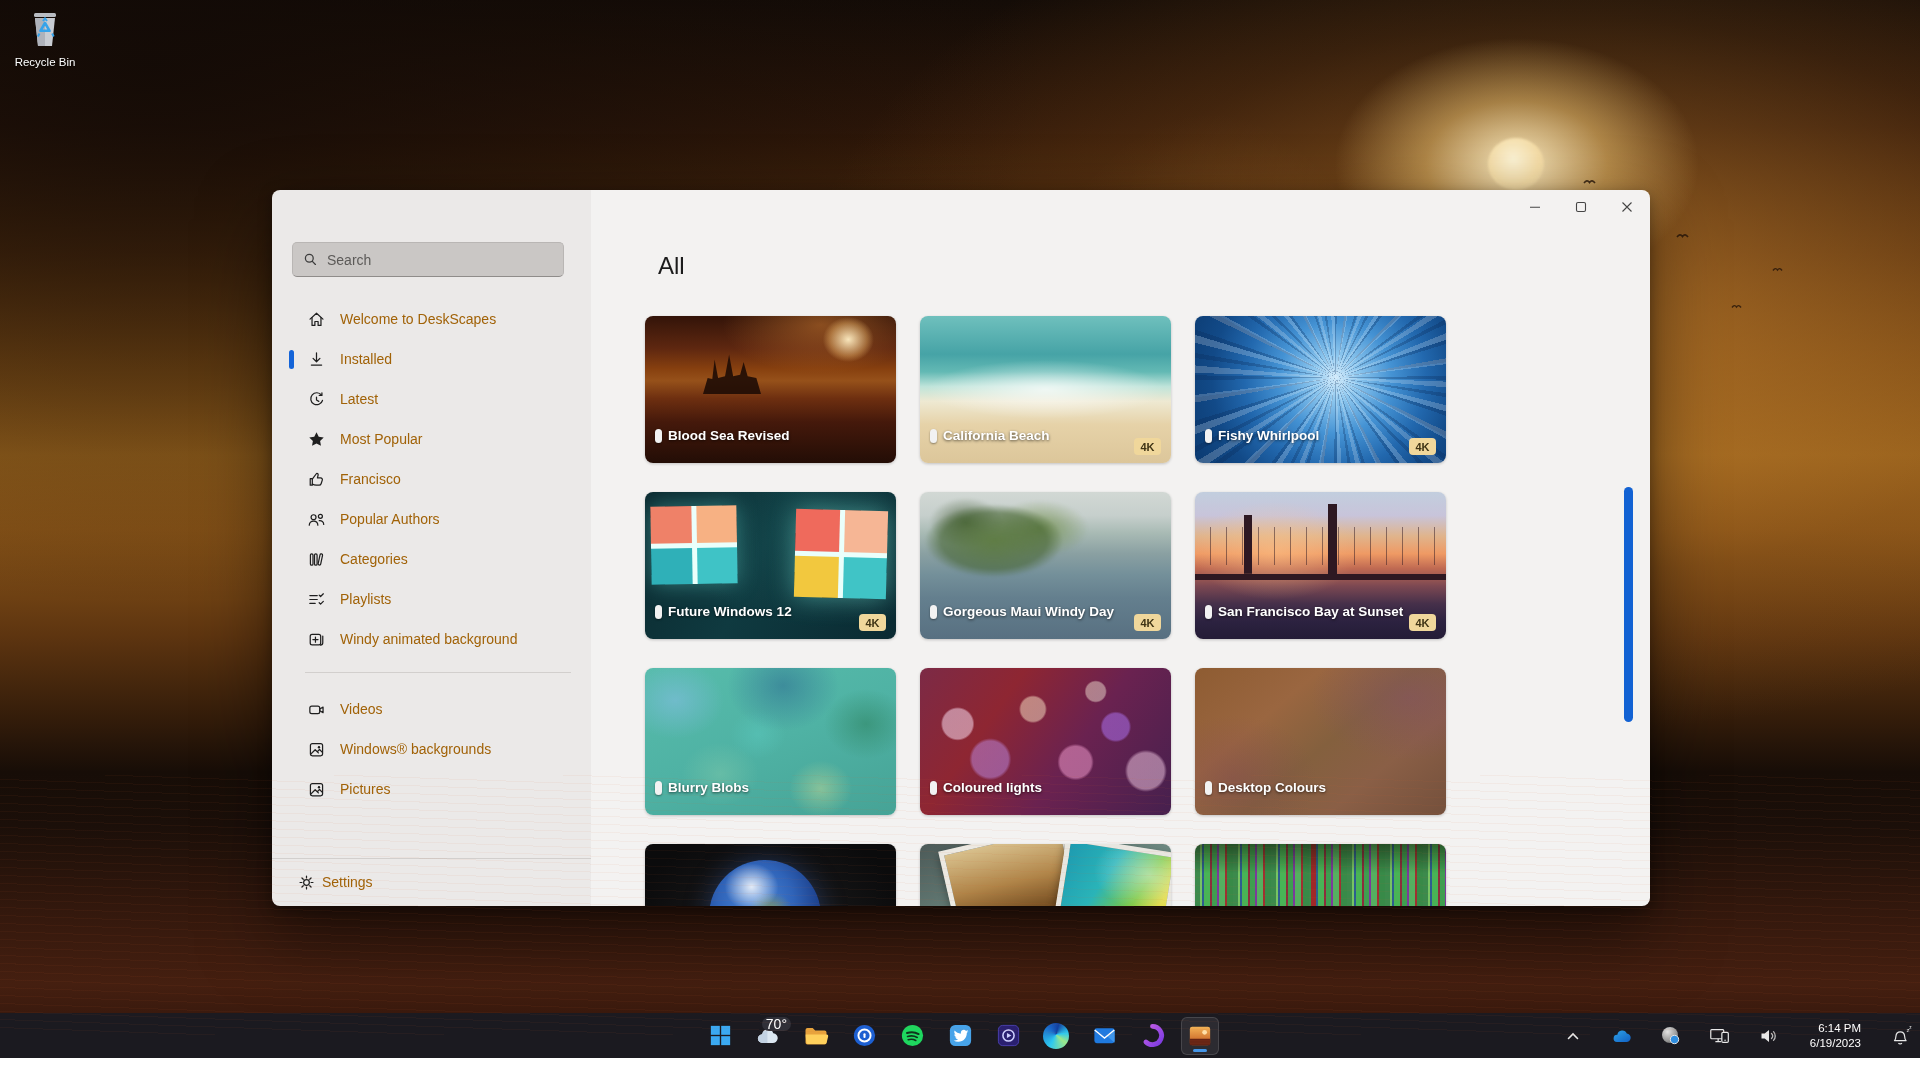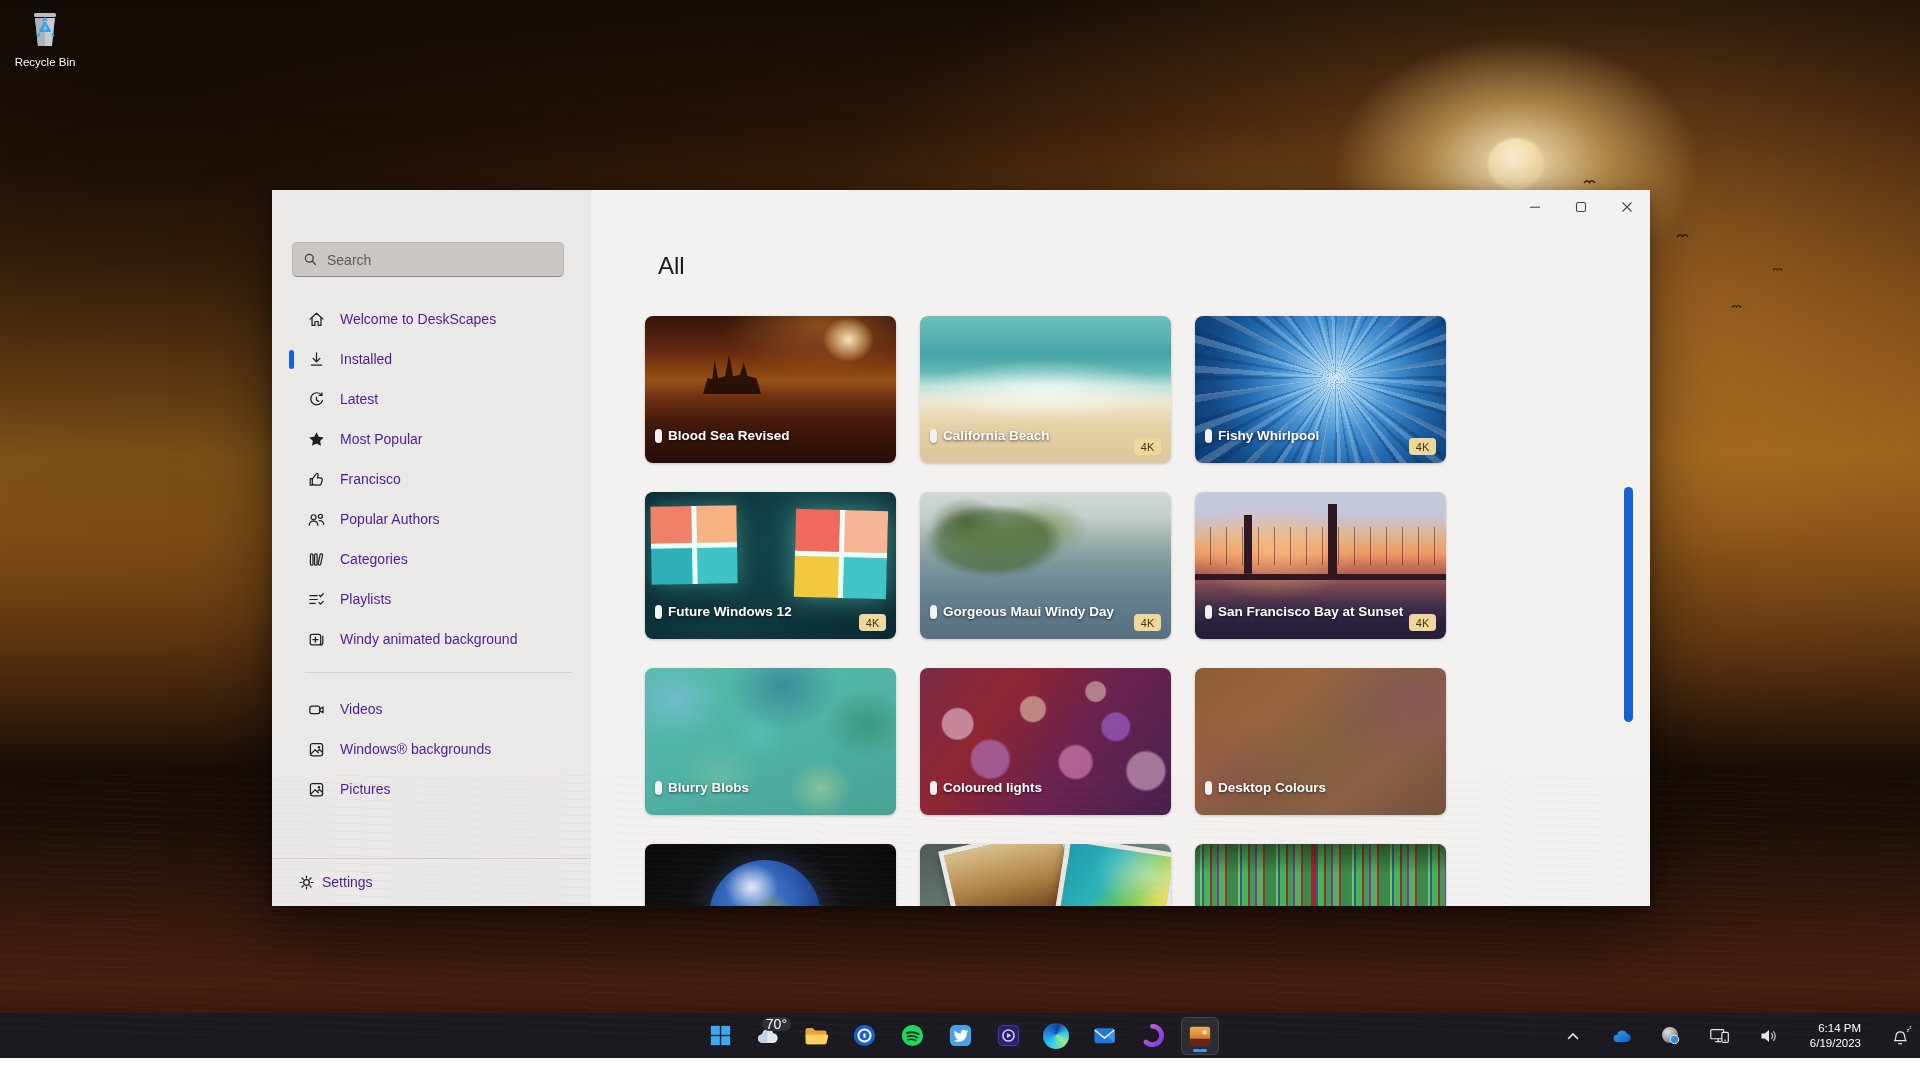--- a/index.html
+++ b/index.html
@@ -14,56 +14,56 @@
       linear-gradient(180deg,#140c07 0%,#2e1709 12%,#55300e 24%,#7c4c15 34%,#9a641d 43%,#8a5518 50%,#5e3510 60%,#331c0a 68%,#170d07 73%,#1b0f09 78%,#33180d 86%,#451f10 93%,#2a120a 100%)}
   .desktop::before{content:"";position:absolute;left:1488px;top:138px;width:56px;height:52px;border-radius:50%;
     background:radial-gradient(circle at 45% 40%, #fdf4d6 0%, #f6ddA6 60%, rgba(246,221,166,0) 100%);filter:blur(1px);opacity:.95}
   .desktop::after{content:"";position:absolute;left:0;top:775px;width:1920px;height:260px;
     background:repeating-linear-gradient(2deg, rgba(0,0,0,0) 0 7px, rgba(210,95,45,.06) 7px 8px);pointer-events:none}
   .bird{position:absolute;opacity:.8}
   
   .recycle-bin{position:absolute;left:8px;top:8px;width:74px;text-align:center}
   .bin-label{margin-top:2px;font-size:11.5px;color:#fff;text-shadow:0 1px 2px rgba(0,0,0,.85)}
   
-  .window{position:absolute;left:272px;top:190px;width:1378px;height:716px;border-radius:0;overflow:hidden;
+  .window{position:absolute;left:272px;top:190px;width:1378px;height:716px;border-radius:8px;overflow:hidden;
     box-shadow:0 28px 70px rgba(0,0,0,.5), 0 4px 14px rgba(0,0,0,.35)}
   .sidebar{position:absolute;left:0;top:0;width:319px;height:716px;background:#ebe9e8}
   .content{position:absolute;left:319px;top:0;width:1059px;height:716px;background:#f3f2f1}
   
   .search-box{position:absolute;left:20px;top:52px;width:272px;height:35px;background:#cac7c5;border:1px solid #b9b6b4;border-bottom-color:#8f8c8a;border-radius:5px;display:flex;align-items:center;padding:0 9px}
   .search-box input{flex:1;border:none;outline:none;background:transparent;font-size:14px;color:#3a3a3a;font-family:inherit}
   .search-box input::placeholder{color:#5c5a58}
   .search-icon{display:flex;margin-right:8px}
   
   .nav-list{position:absolute;left:0;width:319px}
   #nav-main{top:109px}
   #nav-lib{top:499px}
   .nav-item{position:relative;height:40px;display:flex;align-items:center;cursor:default}
   .nav-icon{position:absolute;left:34px;width:20px;height:20px;display:flex;align-items:center;justify-content:center}
-  .nav-label{position:absolute;left:68px;font-size:14px;color:#4c1d95;white-space:nowrap}
+  .nav-label{position:absolute;left:68px;font-size:14px;color:#a16207;white-space:nowrap}
   .sel-pill{display:none;position:absolute;left:17px;top:10.5px;width:4.5px;height:19px;border-radius:3px;background:#1464d8}
   .nav-item.selected .sel-pill{display:block}
   .divider{position:absolute;height:1px;background:#d2cfcd}
   .div1{left:33px;top:482px;width:266px}
   .div2{left:0;top:668px;width:319px}
   .settings-row{position:absolute;left:0;top:672px;width:319px;height:40px;display:flex;align-items:center}
   .settings-row .nav-icon{left:24px}
   .settings-row .nav-label{left:50px}
   
   .win-controls{position:absolute;top:0;right:0;display:flex}
   .ctrl{width:46px;height:34px;display:flex;align-items:center;justify-content:center;background:transparent;border:none}
   
   .page-title{position:absolute;left:67px;top:62px;font-size:24px;font-weight:400;color:#1c1c1c}
   .tiles{position:absolute;left:54px;top:126px;width:801px;display:grid;grid-template-columns:repeat(3,251px);grid-auto-rows:147px;column-gap:24px;row-gap:29px}
   .tile{position:relative;border-radius:8px;overflow:hidden;box-shadow:0 1px 3px rgba(0,0,0,.2)}
   .tile::before,.tile::after{pointer-events:none}
   .tile-cap{position:absolute;left:10px;bottom:20px;display:flex;align-items:center;gap:6px;z-index:3}
   .pill{width:7px;height:14px;border-radius:3.5px;background:#f2f2f2;box-shadow:0 1px 2px rgba(0,0,0,.4)}
   .tile-label{font-size:13.5px;font-weight:700;color:#fff;text-shadow:0 1px 3px rgba(0,0,0,.65);white-space:nowrap}
-  .badge4k{position:absolute;right:10px;bottom:8px;width:27px;height:17px;border-radius:4px;background:#f0d79b;color:#3f3415;font-size:11px;font-weight:400;display:flex;align-items:center;justify-content:center;z-index:3}
+  .badge4k{position:absolute;right:10px;bottom:8px;width:27px;height:17px;border-radius:4px;background:#f0d79b;color:#3f3415;font-size:11px;font-weight:700;display:flex;align-items:center;justify-content:center;z-index:3}
   .scroll-thumb{position:absolute;left:1033px;top:297px;width:9px;height:235px;border-radius:5px;background:#1262d3}
   
   .t-blood-sea{background:
     radial-gradient(34px 30px at 81% 16%, rgba(255,238,196,.95), rgba(250,200,120,.35) 55%, rgba(0,0,0,0) 75%),
     radial-gradient(140px 70px at 70% 6%, rgba(200,120,48,.55), rgba(0,0,0,0) 70%),
     linear-gradient(180deg,#331409 0%,#5e2710 22%,#87400f 36%,#96511a 44%,#6e2f10 56%,#45190b 72%,#230d06 100%)}
   .t-blood-sea::before{content:"";position:absolute;left:58px;top:36px;width:58px;height:42px;background:#1c0b05;opacity:.88;filter:blur(.4px);
     clip-path:polygon(0 100%,8% 62%,16% 64%,20% 18%,26% 62%,38% 58%,45% 6%,52% 58%,64% 54%,70% 24%,77% 58%,92% 62%,100% 100%)}
   .t-california-beach{background:
     radial-gradient(170px 42px at 50% 50%, rgba(255,255,255,.7), rgba(255,255,255,0) 70%),

